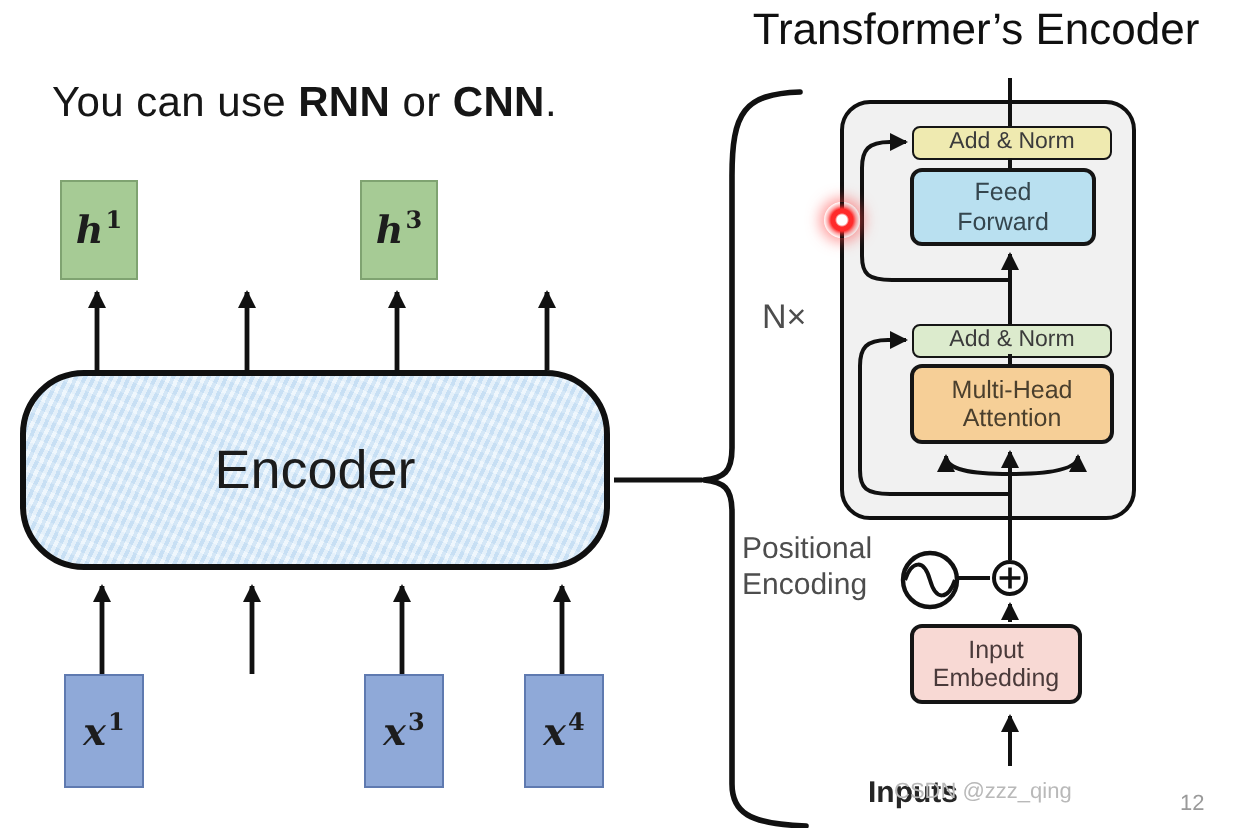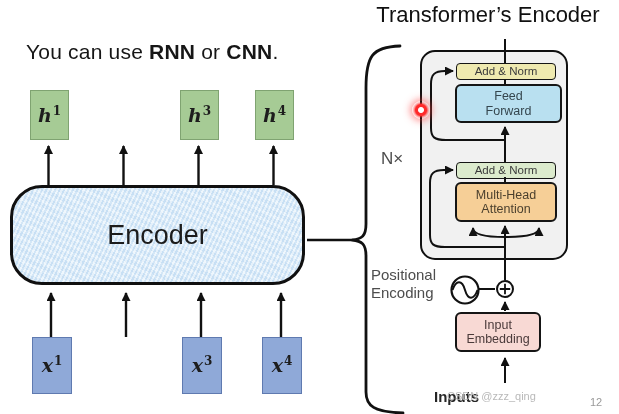--- a/index.html
+++ b/index.html
@@ -29,21 +29,21 @@
 
   
   .rtitle{left:358px;top:2px;width:260px;text-align:center;font-size:22px;color:#101010;white-space:nowrap;}
 
   .outerbox{left:420px;top:50px;width:148px;height:210px;border:2.5px solid #101010;border-radius:15px;
             background:var(--outer_fill);box-sizing:border-box;}
   .tblock{box-sizing:border-box;display:flex;flex-direction:column;align-items:center;justify-content:center;
           text-align:center;color:#3b3b3b;line-height:1.15;}
   .addnorm1{left:456px;top:63px;width:100px;height:17px;background:var(--add_norm_1_fill);
             border:1.8px solid #151515;border-radius:4px;font-size:11.5px;}
-  .feedforward{left:455px;top:84px;width:107px;height:39px;background:var(--feed_forward_fill);
+  .feedforward{left:455px;top:84px;width:93px;height:39px;background:var(--feed_forward_fill);
             border:2.2px solid #151515;border-radius:6px;font-size:12.5px;color:#35464e;}
   .addnorm2{left:456px;top:162px;width:100px;height:17px;background:var(--add_norm_2_fill);
             border:1.8px solid #151515;border-radius:4px;font-size:11.5px;}
   .mha{left:455px;top:182px;width:102px;height:40px;background:var(--attention_fill);
             border:2.2px solid #151515;border-radius:6px;font-size:12.5px;color:#4a3f2d;}
   .embed{left:455px;top:312px;width:86px;height:40px;background:var(--embedding_fill);
             border:2.2px solid #151515;border-radius:6px;font-size:12.5px;color:#4a3a3a;}
 
   .nx{left:381px;top:149px;font-size:17px;color:#4d4d4d;}
   .posenc{left:371px;top:266px;font-size:15px;color:#4d4d4d;line-height:1.2;}
@@ -66,23 +66,20 @@
 
   <div class="abs caption"><span>You can use </span><b>RNN</b><span> or </span><b>CNN</b><span>.</span></div>
 
   <div class="abs rtitle">Transformer’s Encoder</div>
 
   <div class="abs hbox boxlayer" style="left:30px">
       <span class="mathlab"><i>h</i><sup>1</sup></span>
     </div>
   <div class="abs hbox boxlayer" style="left:180px">
       <span class="mathlab"><i>h</i><sup>3</sup></span>
-    </div>
-  <div class="abs hbox boxlayer" style="left:255px">
-      <span class="mathlab"><i>h</i><sup>4</sup></span>
     </div>
 
   <div class="abs encoder boxlayer">
     <span>Encoder</span>
   </div>
 
   <div class="abs xbox boxlayer" style="left:32px">
       <span class="mathlab"><i>x</i><sup>1</sup></span>
     </div>
   <div class="abs xbox boxlayer" style="left:182px">

